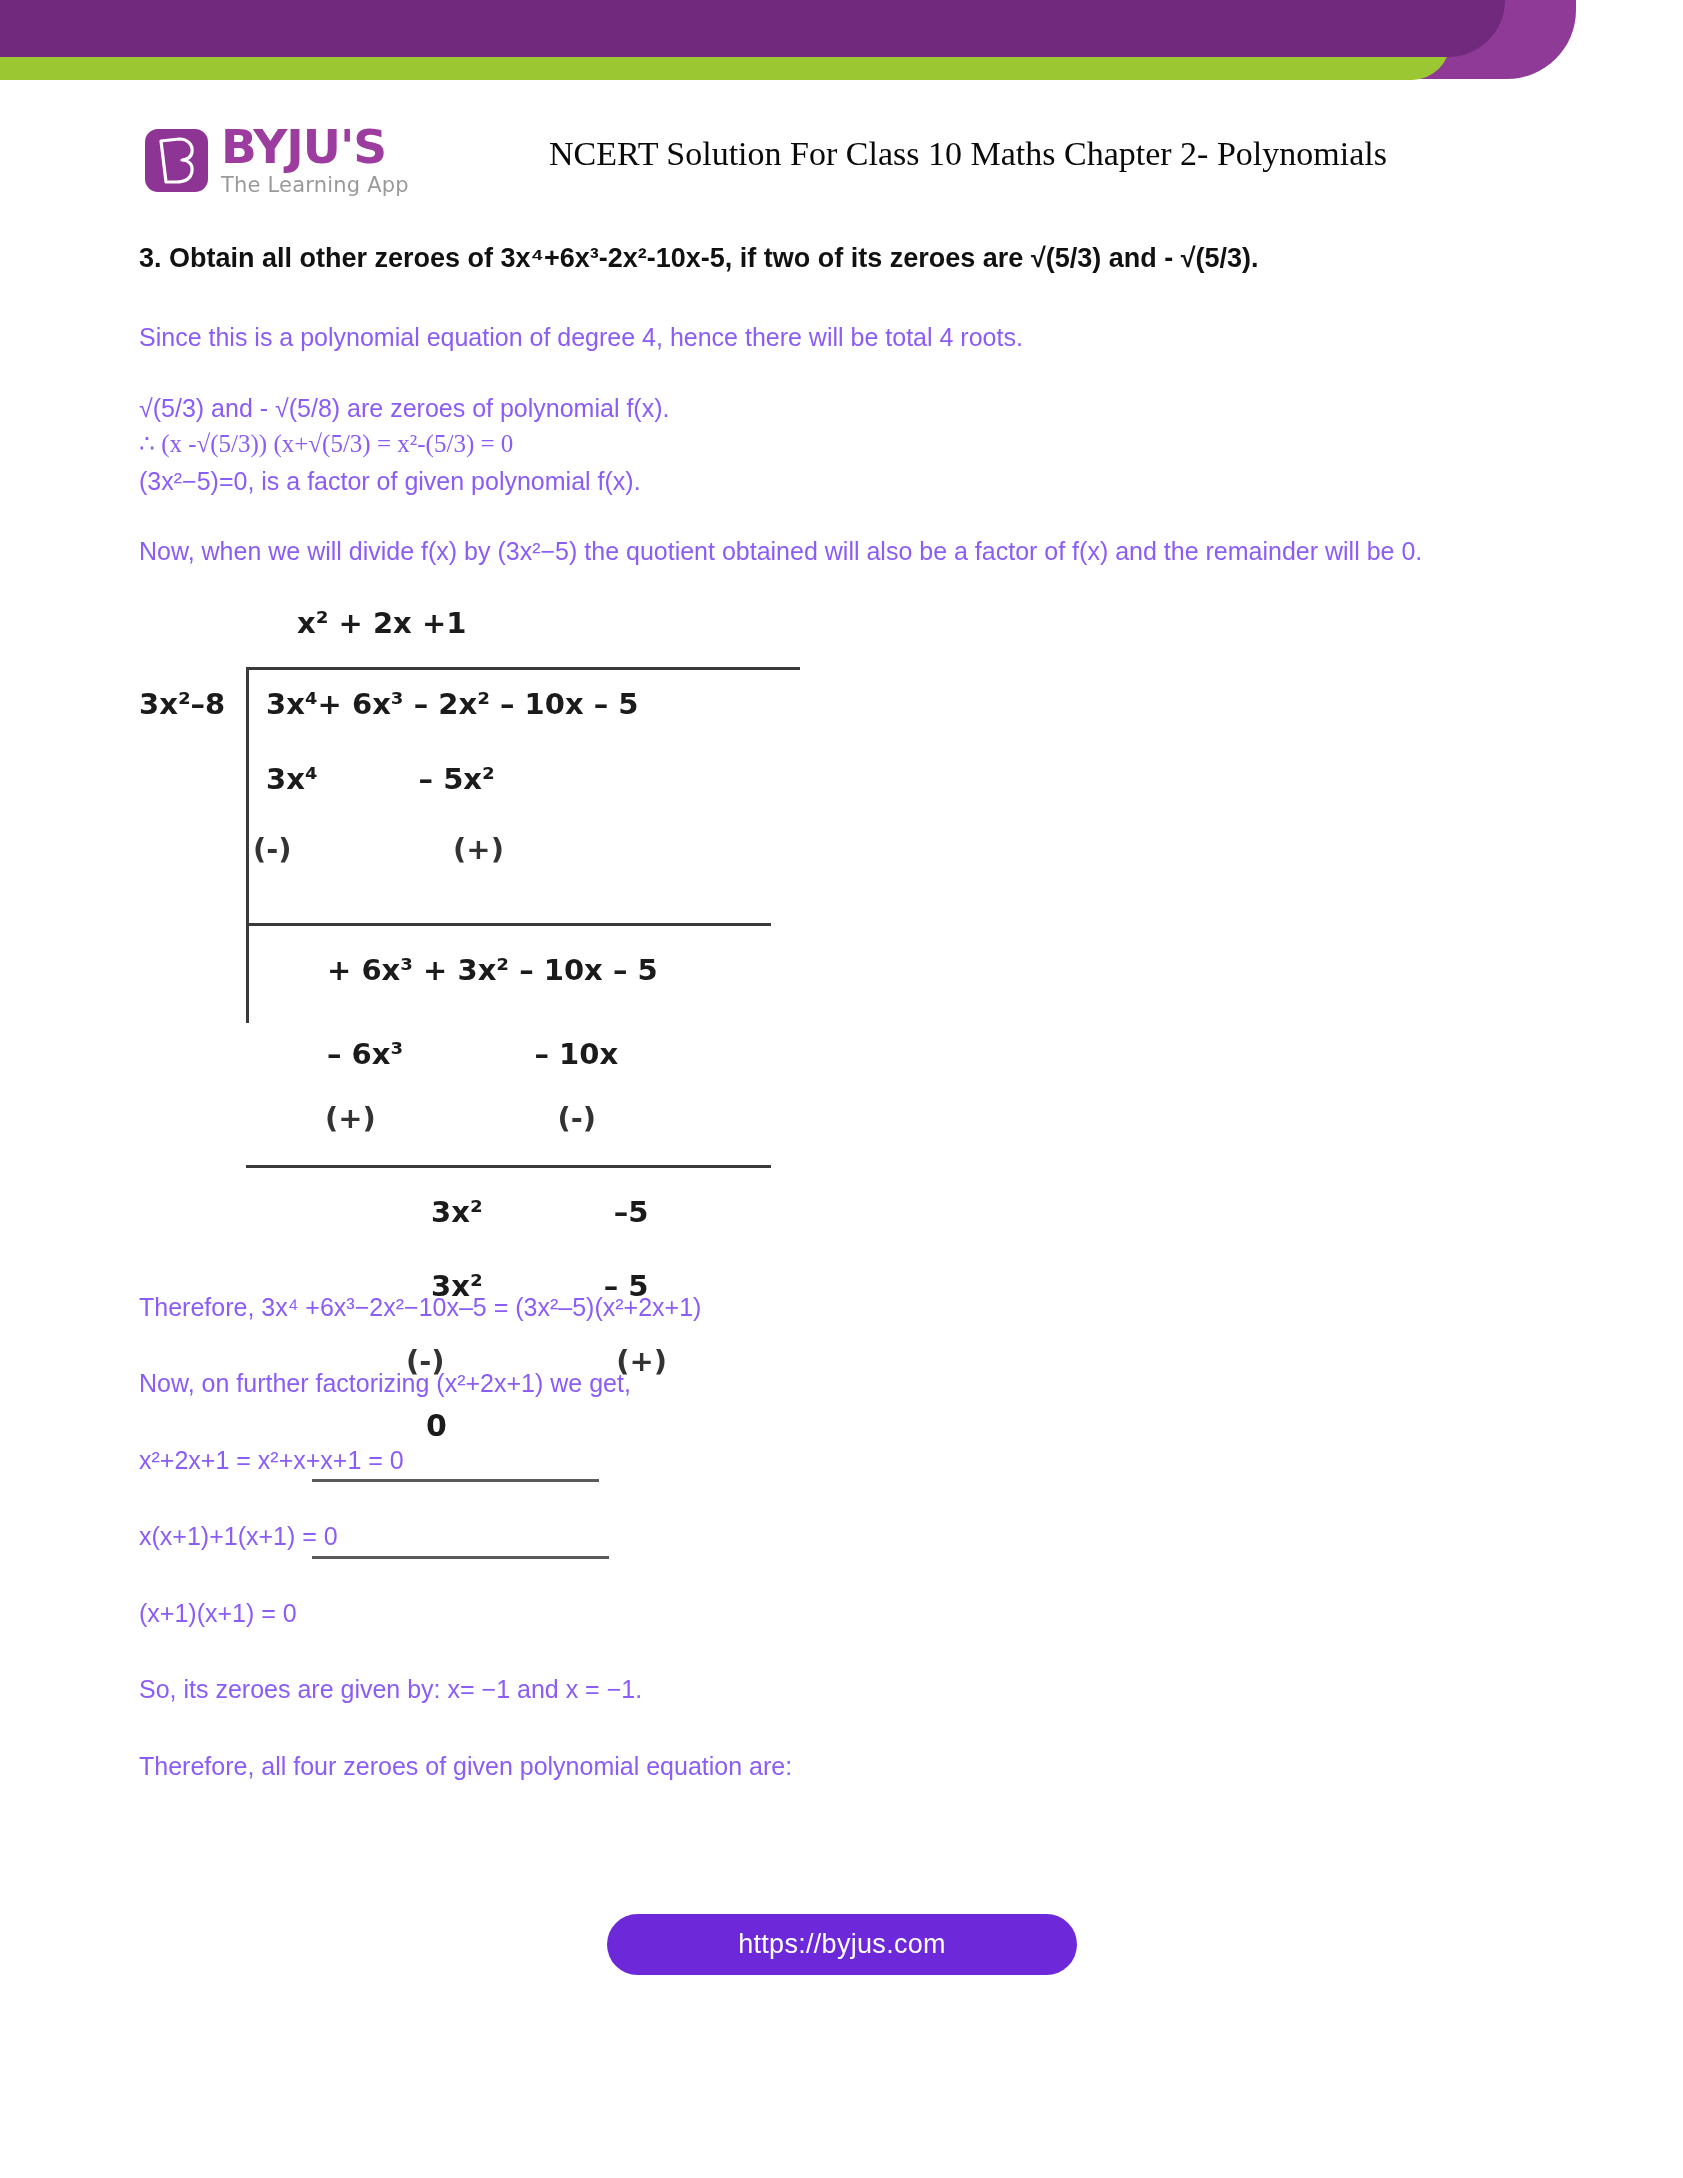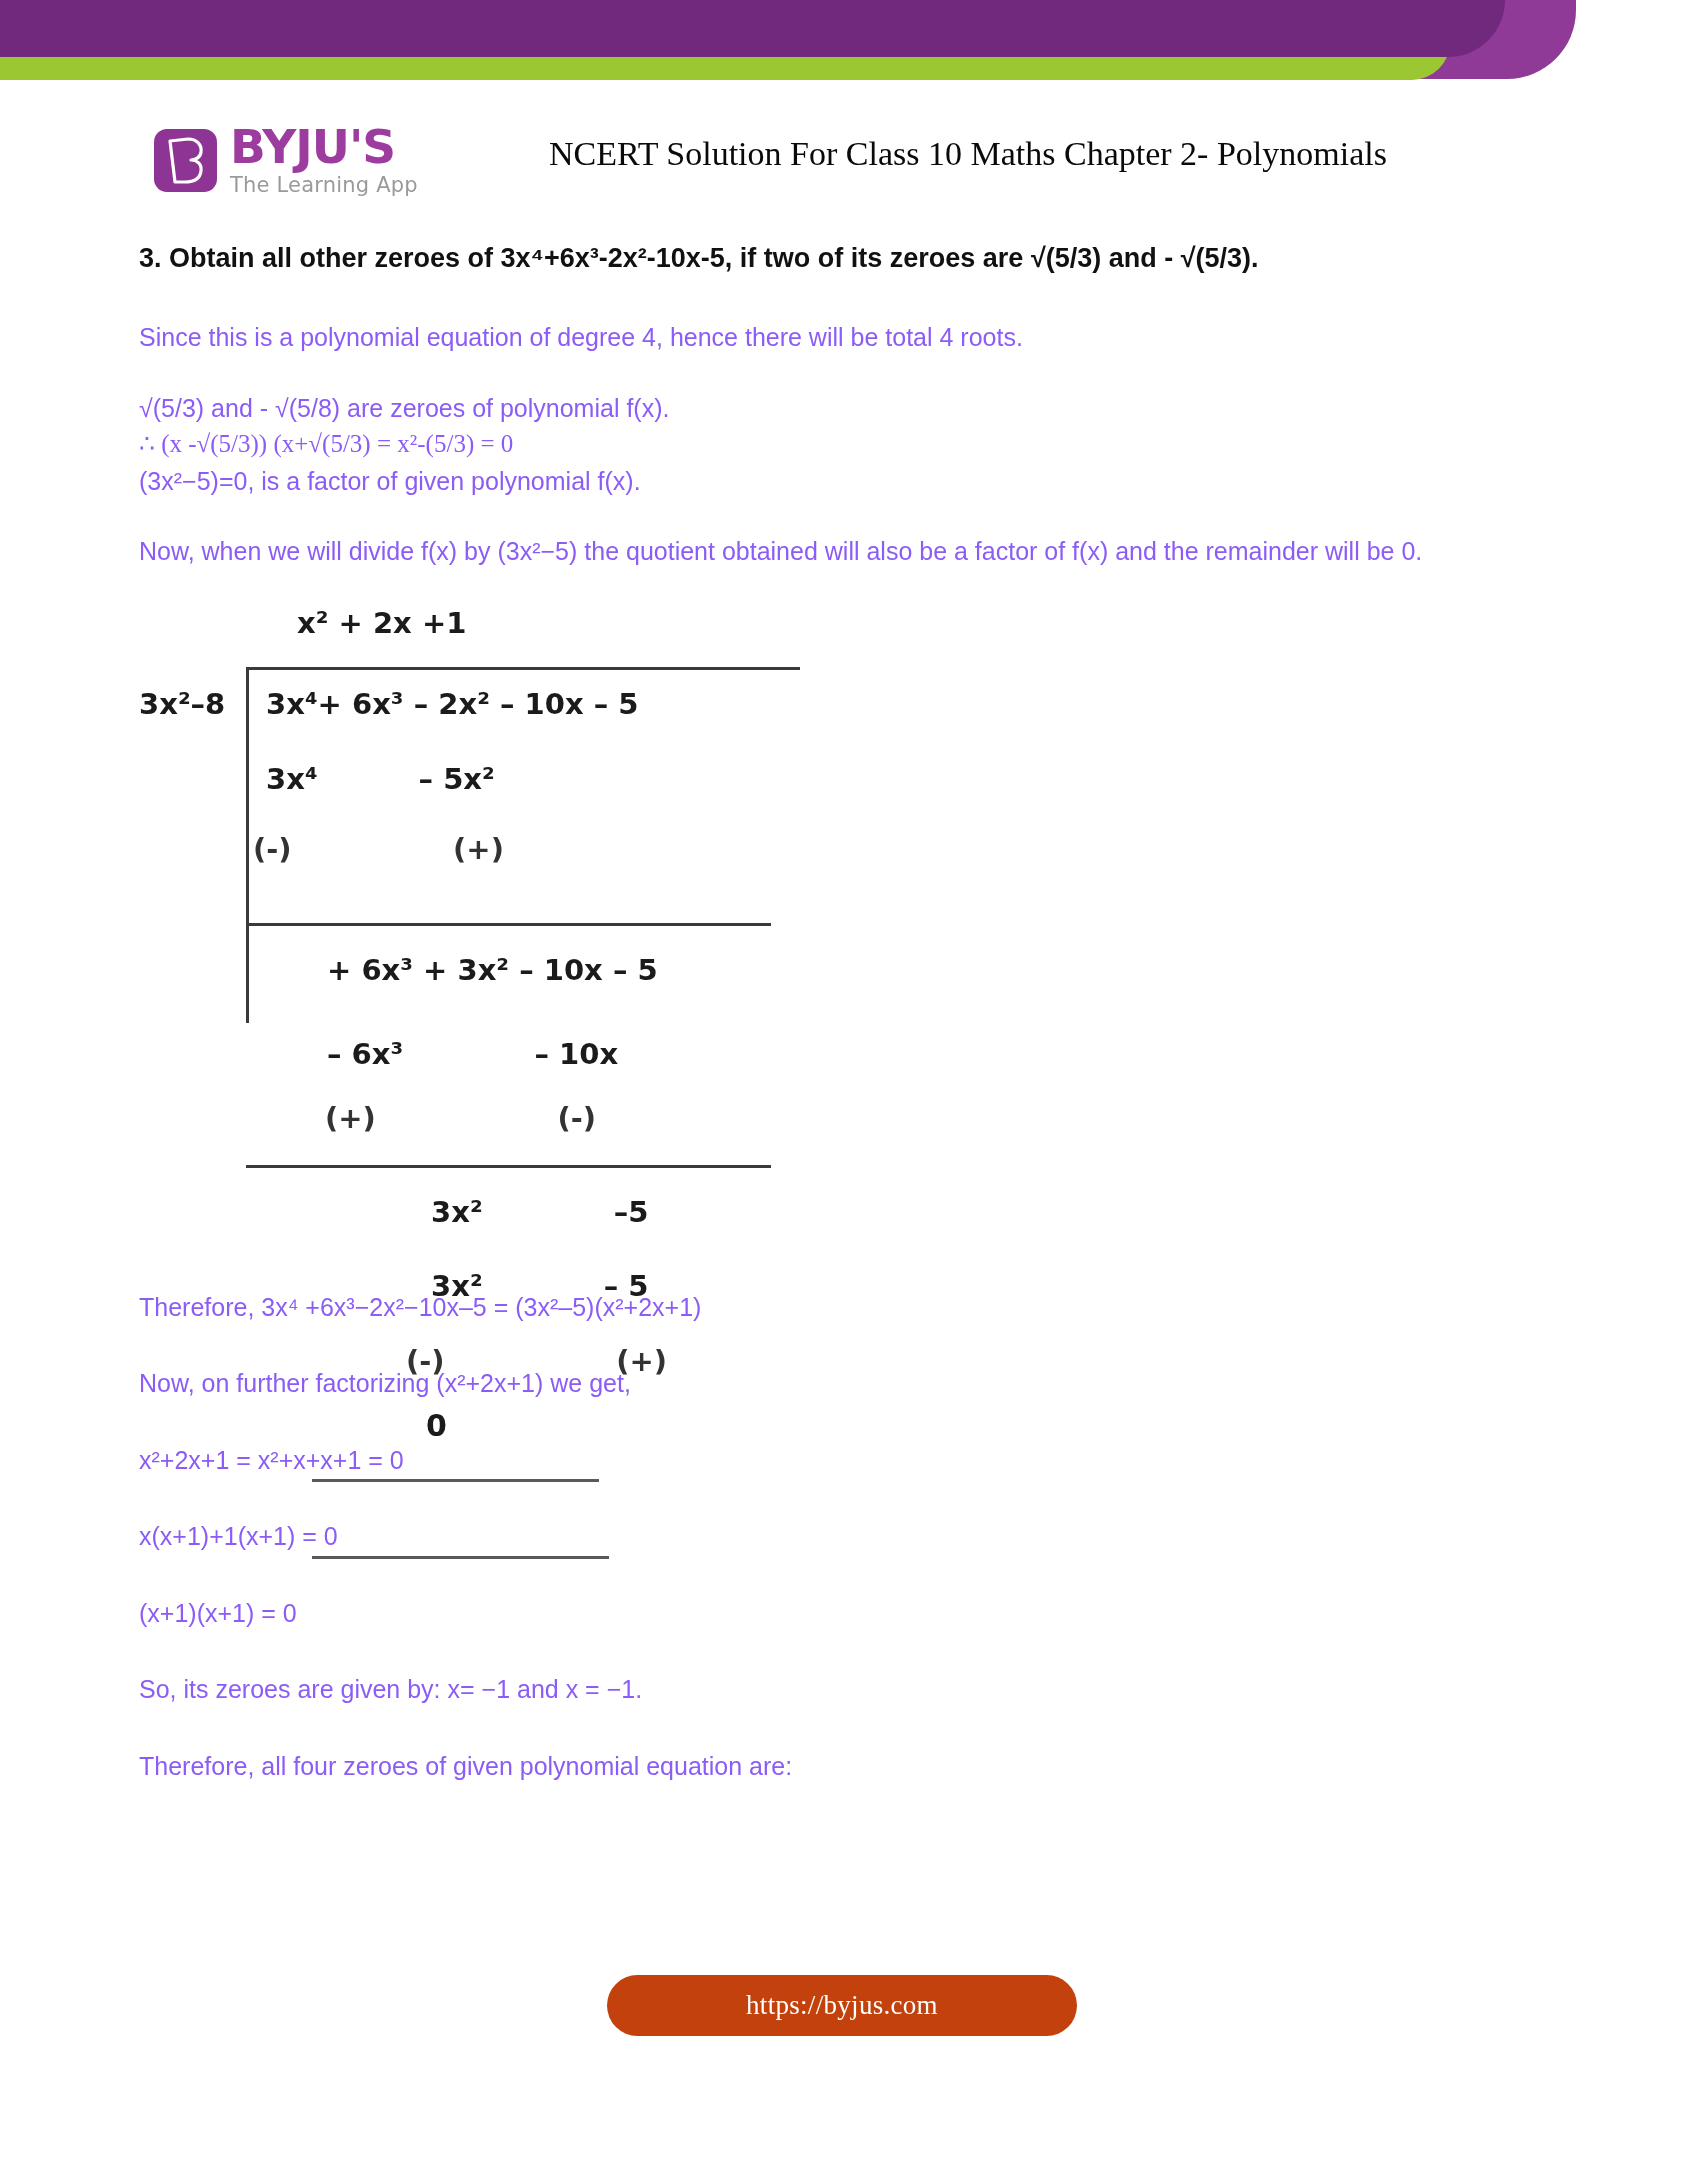--- a/index.html
+++ b/index.html
@@ -25,21 +25,21 @@
   }
   .banner-purple {
     position: absolute; top: 0; left: 0; width: 1505px; height: 57px;
     background: #71297D; border-bottom-right-radius: 57px;
   }
 
   
   .header {
     position: absolute; top: 107px; left: 0; width: 1683px; height: 99px;
   }
-  .logo { position: absolute; left: 154px; top: 18px; display: flex; align-items: center; }
+  .logo { position: absolute; left: 145px; top: 18px; display: flex; align-items: center; }
   .logo-mark {
     width: 63px; height: 63px; border-radius: 13px;
     background: #8E3494; position: relative; flex: none;
   }
   .logo-mark svg { position: absolute; left: 10px; top: 8px; }
   .logo-text { margin-left: 13px; }
   .logo-word {
     font-size: 47px; font-weight: bold; color: #9C3C9E;
     letter-spacing: -1px; line-height: 0.95; font-family: "DejaVu Sans", sans-serif;
   }
@@ -108,26 +108,26 @@
   .r-step2    { left: 188px; top: 347px; }
   .r-step3    { left: 188px; top: 421px; margin-top: 10px; }
   .r-sign2    { left: 186px; top: 495px; }
   .r-step4    { left: 292px; top: 589px; }
   .r-step5    { left: 292px; top: 663px; }
   .r-sign3    { left: 267px; top: 738px; }
   .r-zero     { left: 287px; top: 802px; font-size: 30px; }
 
   
   .footer-btn {
-    position: absolute; left: 607px; top: 1975px;
+    position: absolute; left: 607px; top: 1914px;
     width: 470px; height: 61px; border-radius: 31px;
-    background: #c2410c; color: #ffffff;
+    background: #6d28d9; color: #ffffff;
     display: flex; align-items: center; justify-content: center;
     font-size: 27px; letter-spacing: 0.3px;
-    font-family: Liberation Serif, serif;
+    font-family: Liberation Sans, sans-serif;
   }
 </style>
 </head>
 <body>
 
 <div class="banner">
   <div class="banner-purple-light"></div>
   <div class="banner-green"></div>
   <div class="banner-purple"></div>
 </div>

